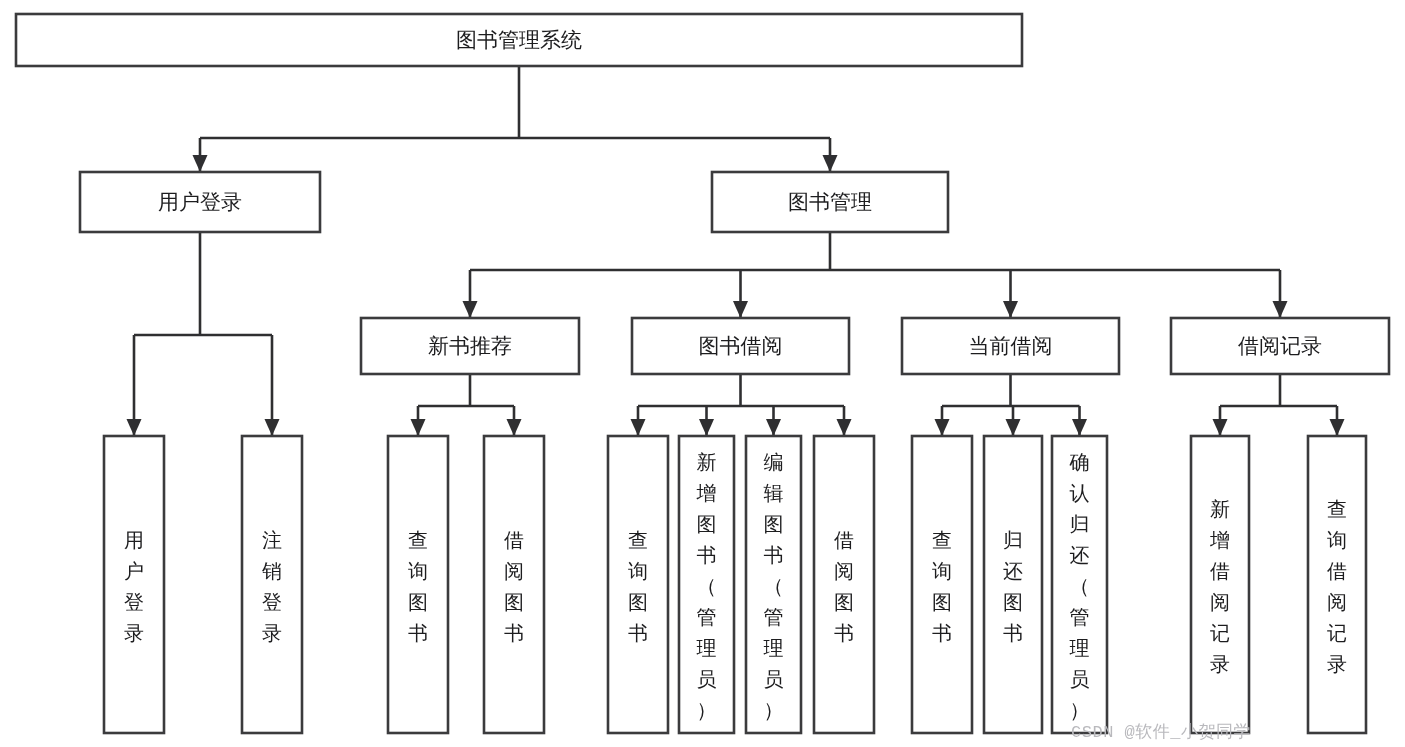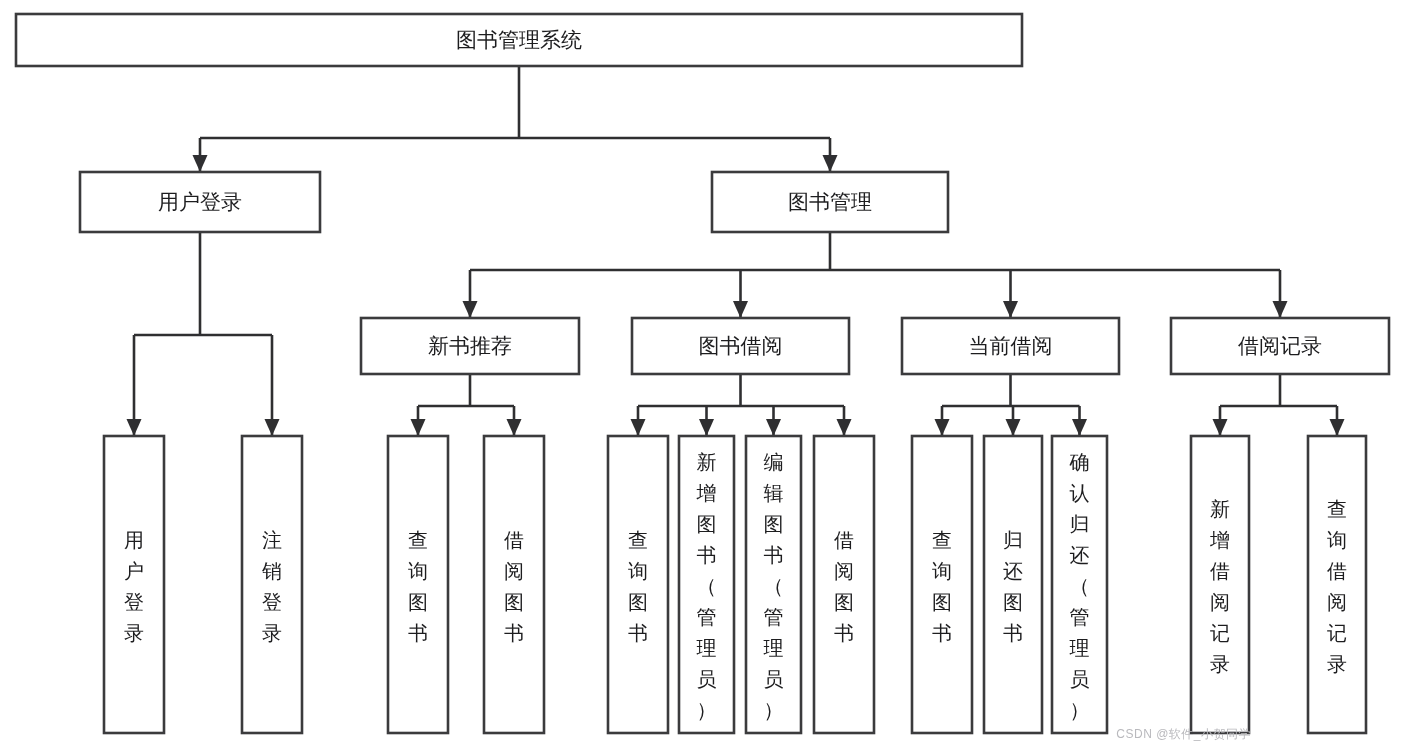--- a/index.html
+++ b/index.html
@@ -53,22 +53,22 @@
   .node-label-vertical {
     fill: #1d1d1f;
     font-family: "DejaVu Sans", "Liberation Sans", sans-serif;
     font-size: 20px;
     text-anchor: middle;
   }
   .watermark-text {
     position: absolute;
     right: 8px;
     bottom: 4px;
-    font-family: Liberation Sans, sans-serif;
-    font-size: 12px;
+    font-family: Liberation Mono, monospace;
+    font-size: 17px;
     color: #b9b9bd;
     white-space: nowrap;
     letter-spacing: 0.5px;
     user-select: none;
   }
 </style>
 </head>
 <body>
 
 <div id="diagram-root">

